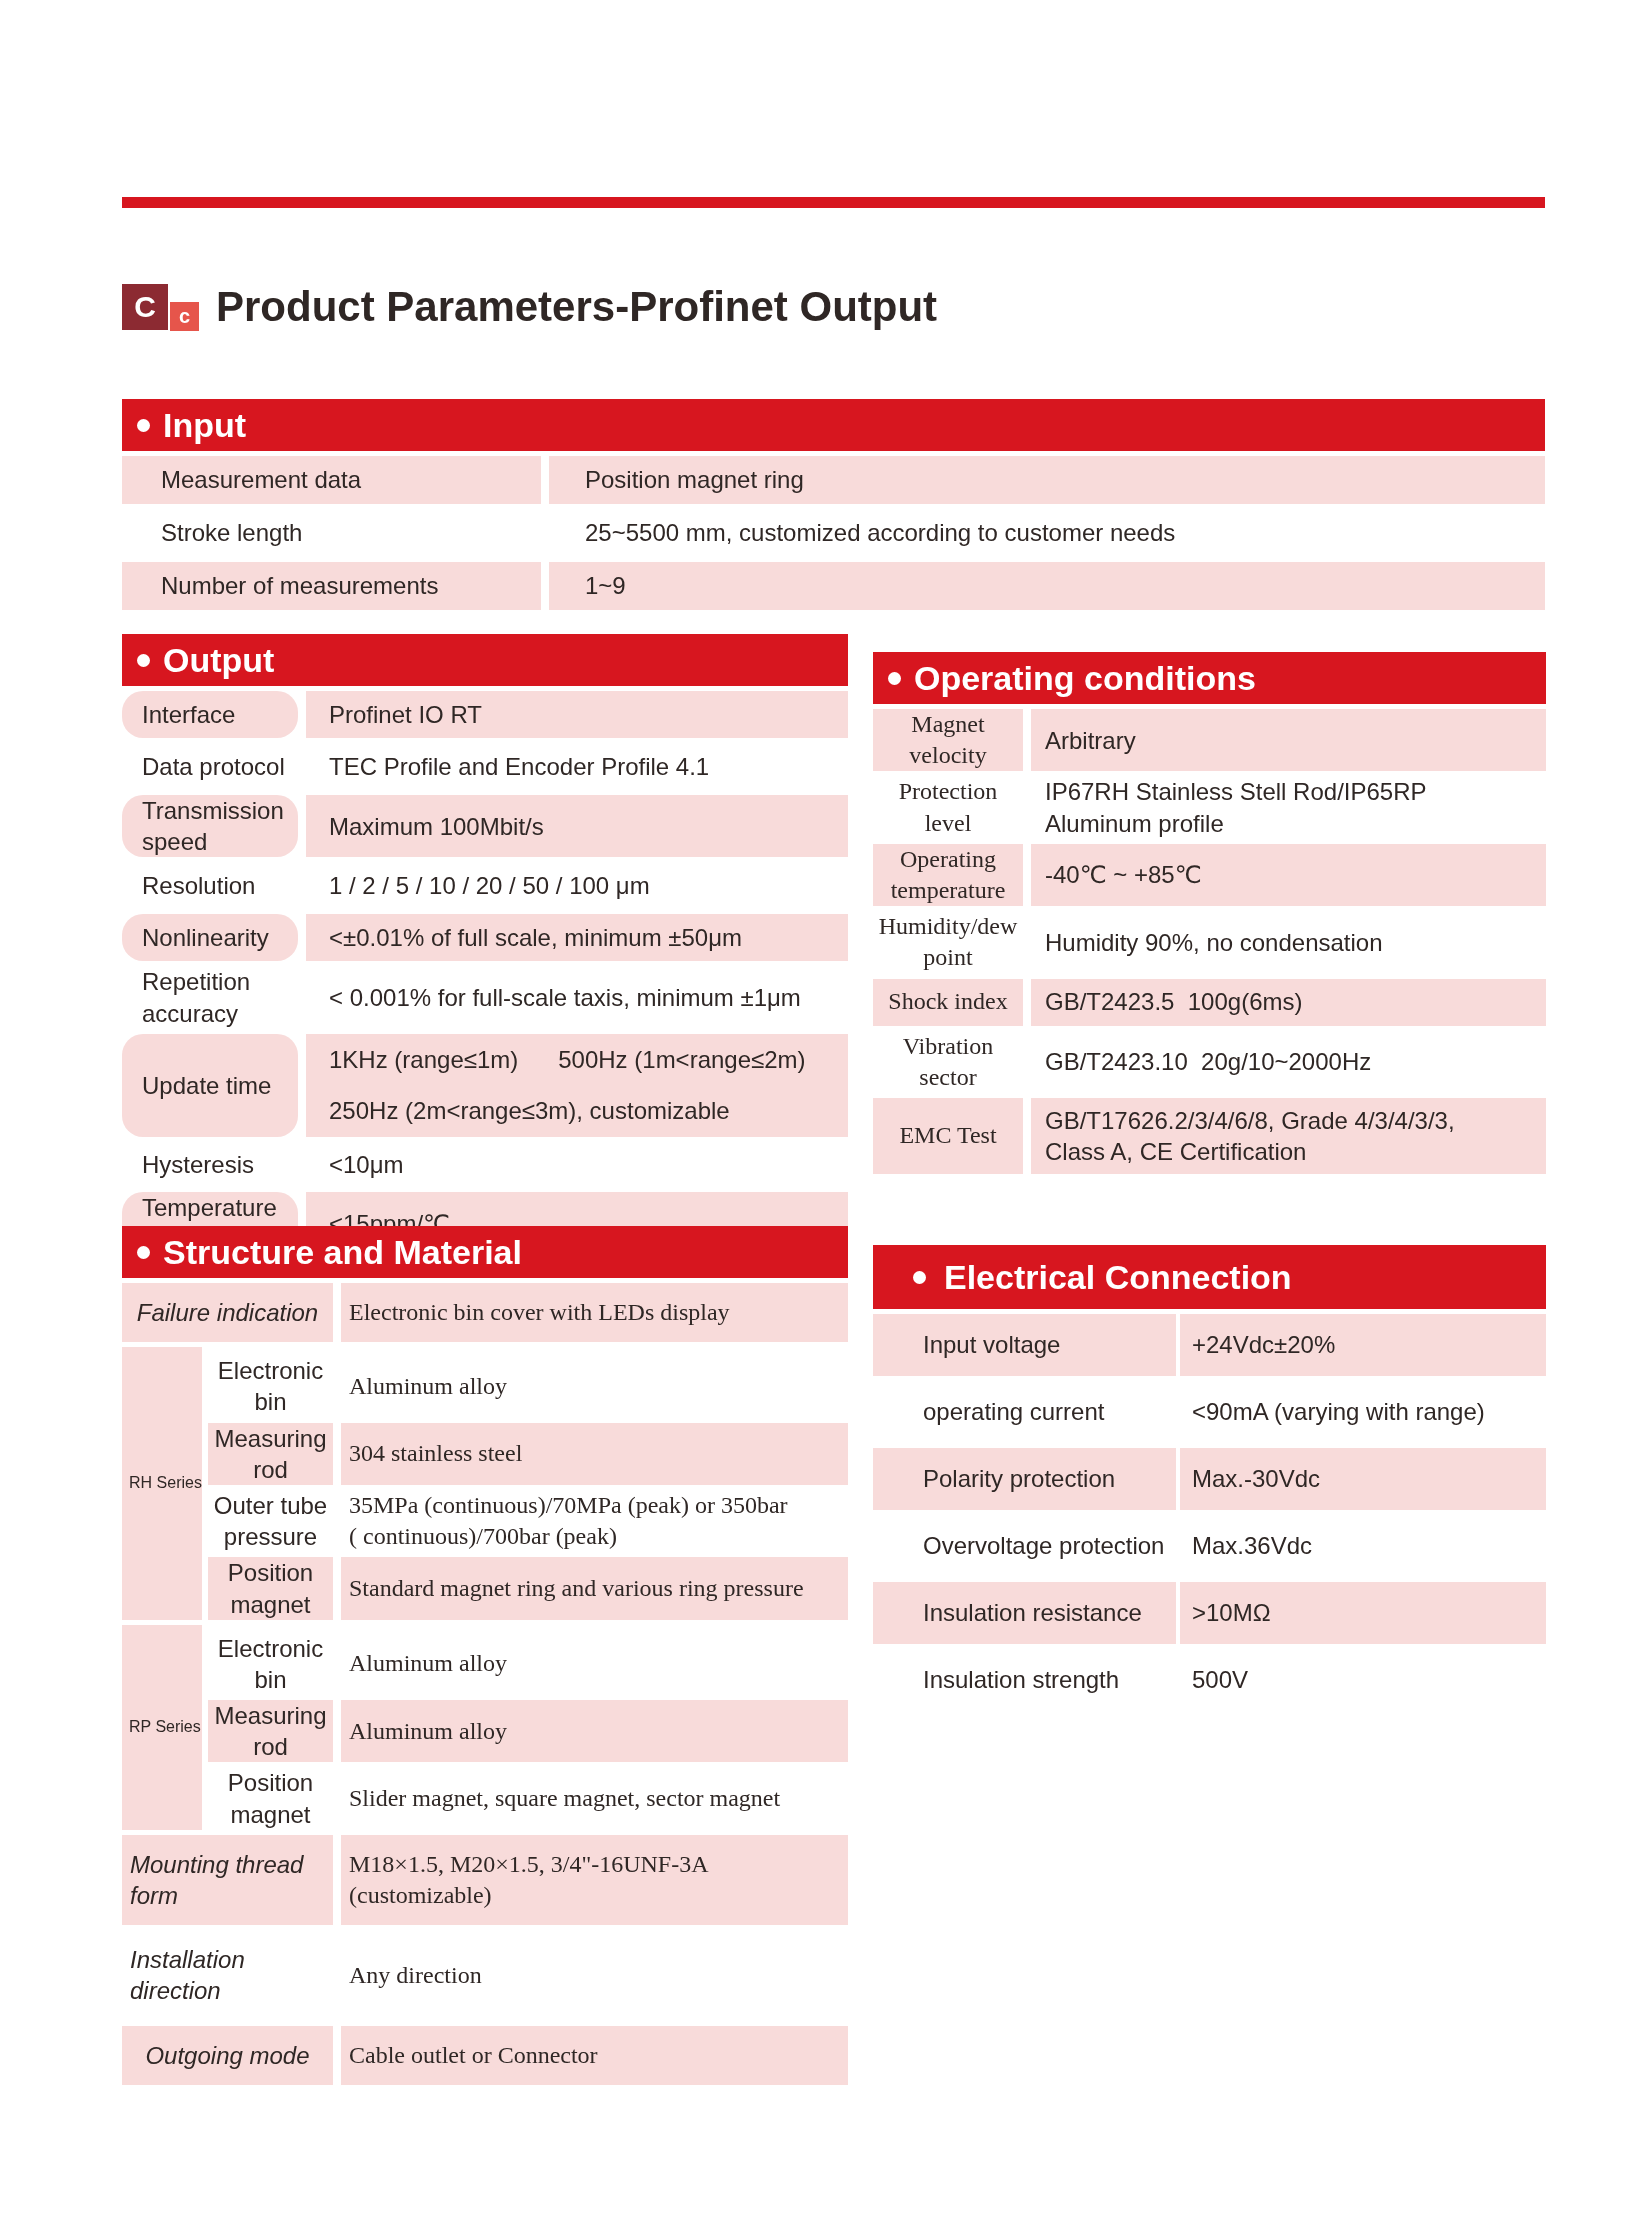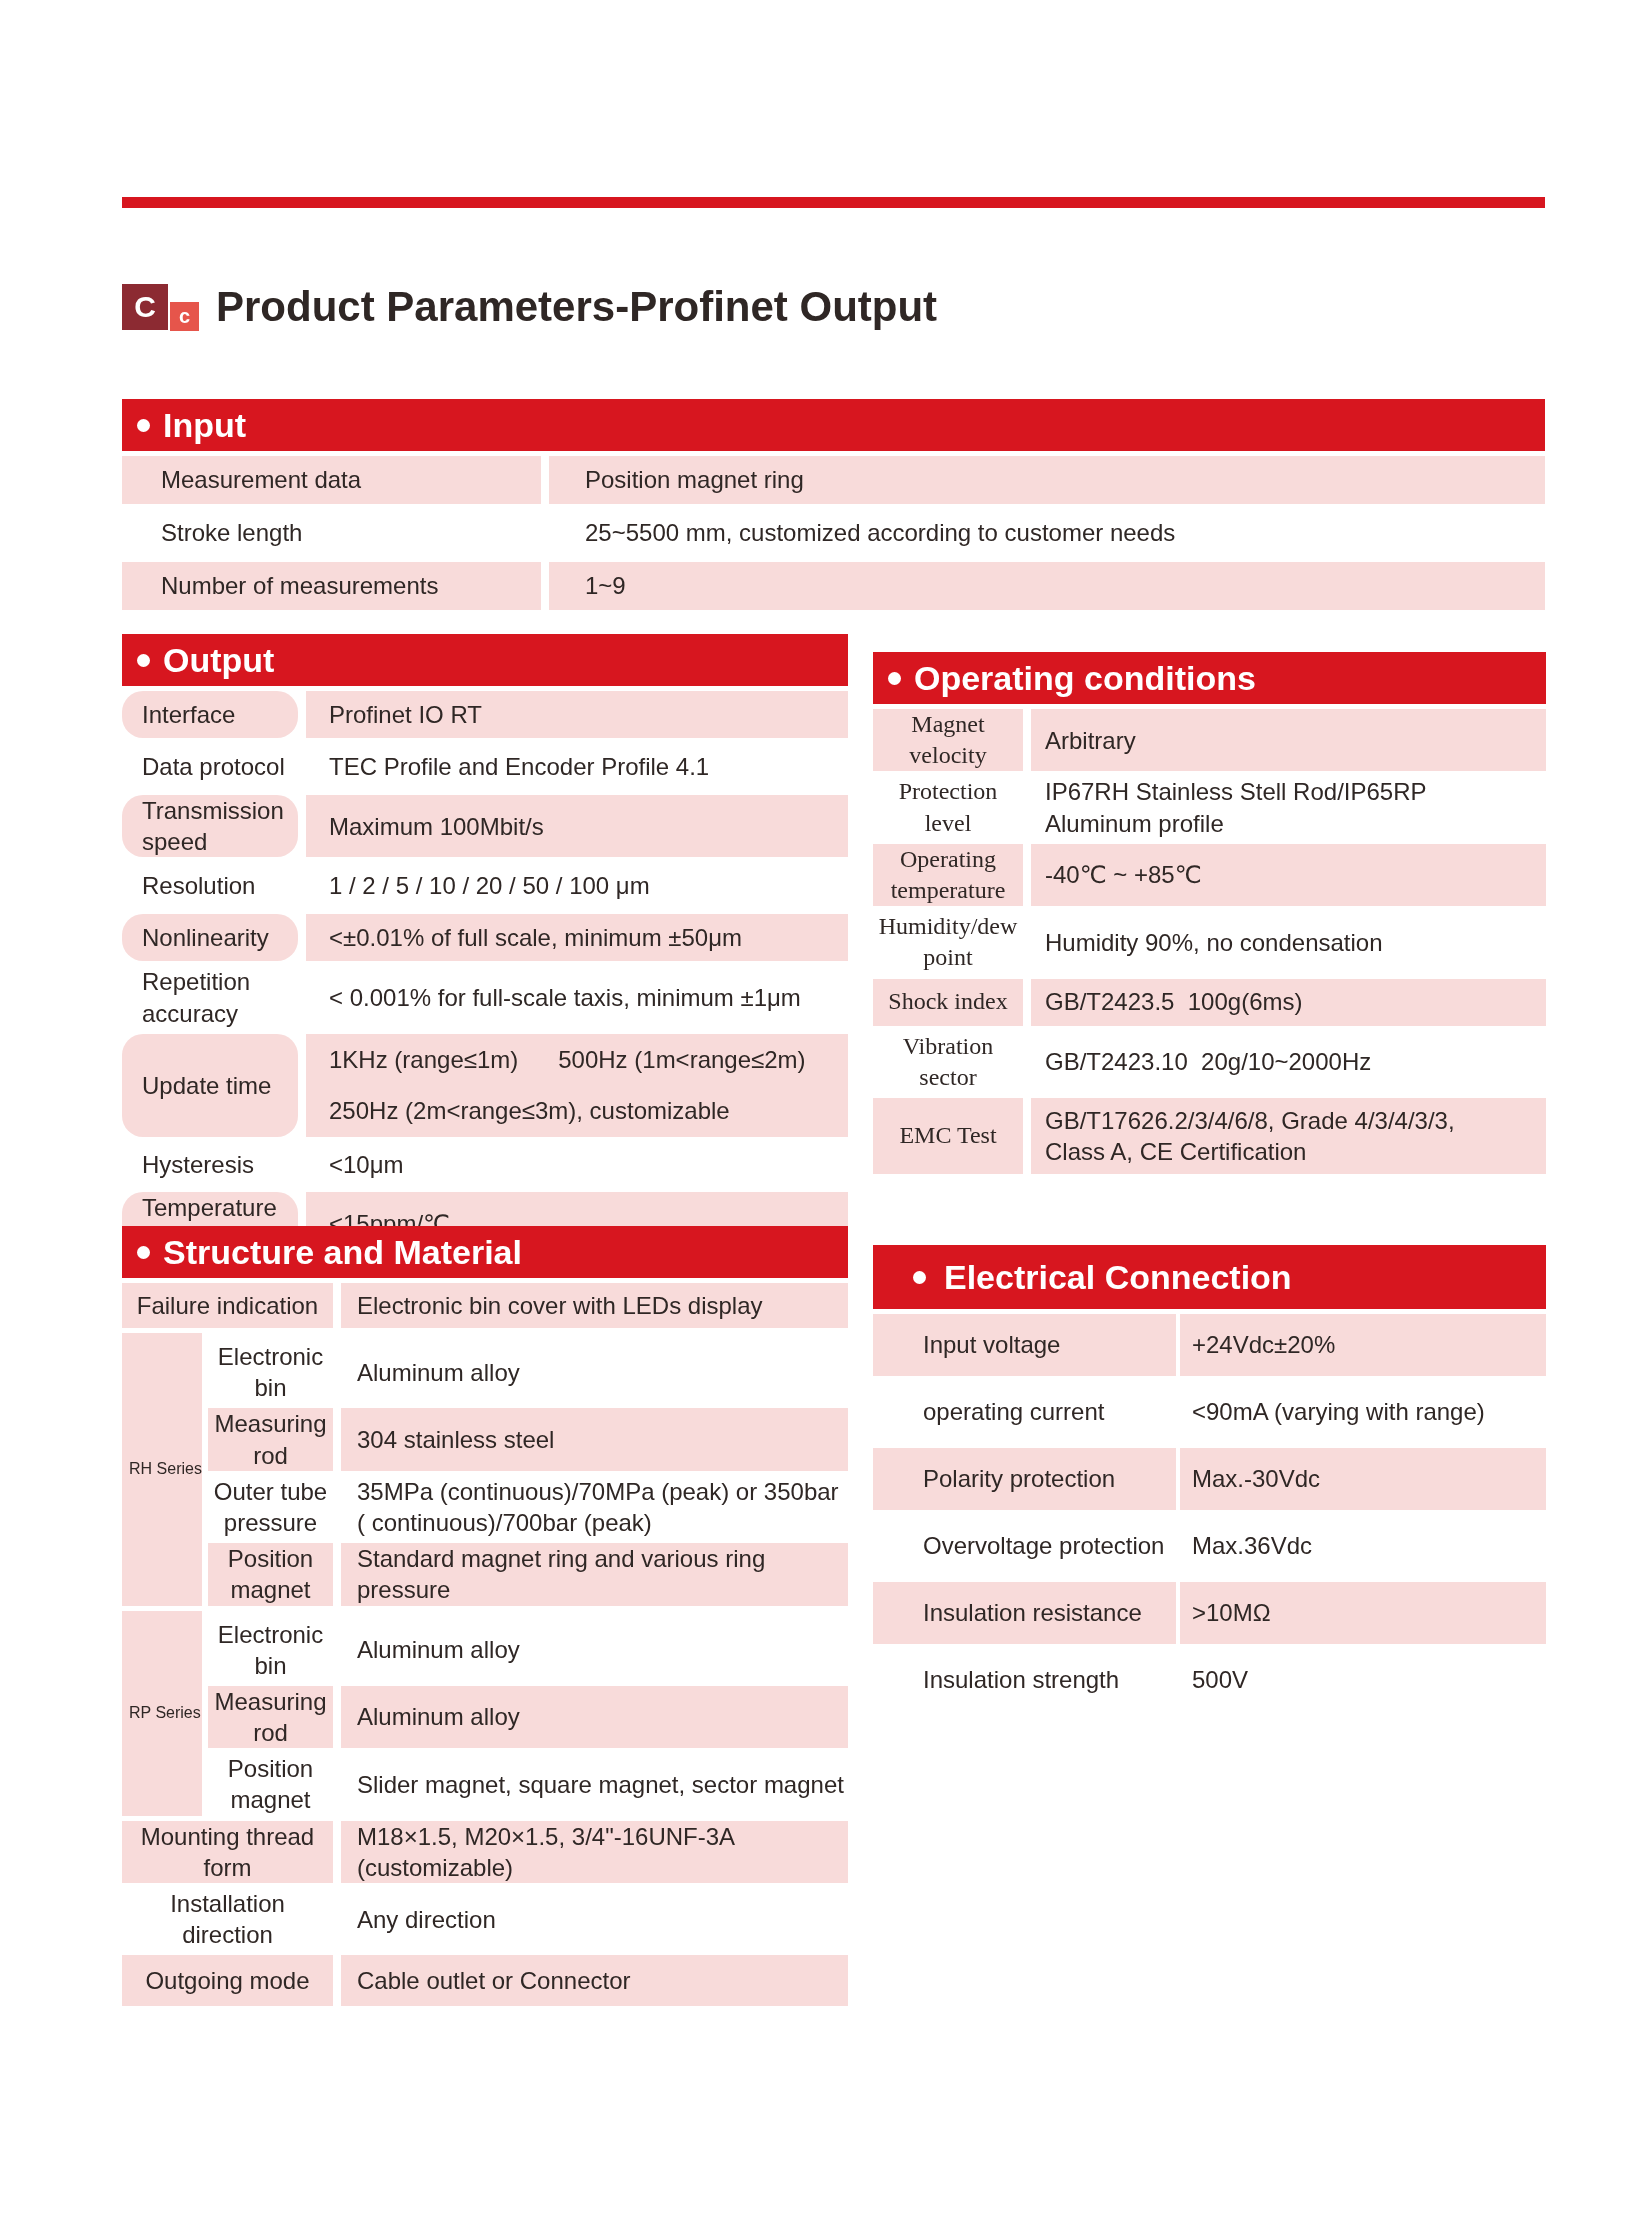--- a/index.html
+++ b/index.html
@@ -53,25 +53,25 @@
   #sec-output .val{flex:1;padding-left:23px;}
 
   
   #sec-operating{left:873px;top:652px;width:673px;}
   #sec-operating .lbl{width:150px;justify-content:center;text-align:center;padding:0 10px;flex:none;font-family:Liberation Serif, serif;}
   #sec-operating .cgap{width:8px;}
   #sec-operating .val{flex:1;padding-left:14px;}
 
   
   #sec-structure{left:122px;top:1226px;width:726px;}
-  #sec-structure .lbl-full{width:211px;justify-content:center;text-align:center;padding:0 8px;flex:none;}
+  #sec-structure .lbl-full{width:211px;justify-content:center;text-align:left;padding:14px 8px;flex:none;font-style:italic;}
   #sec-structure .series{width:80px;flex:none;padding-left:7px;margin-right:6px;}
   #sec-structure .sublbl{width:125px;flex:none;justify-content:center;text-align:center;padding:0 4px;}
   #sec-structure .cgap{width:8px;}
-  #sec-structure .val{flex:1;padding-left:16px;}
+  #sec-structure .val{flex:1;padding-left:8px;font-family:Liberation Serif, serif;}
 
   
   #sec-electrical{left:873px;top:1245px;width:673px;}
   #sec-electrical .thead{height:64px;padding-left:40px;}
   #sec-electrical .thead .dot{margin-right:18px;}
   #sec-electrical .lbl{width:303px;padding-left:50px;flex:none;}
   #sec-electrical .cgap{width:4px;}
   #sec-electrical .val{flex:1;padding-left:12px;}
 </style>
 </head>

